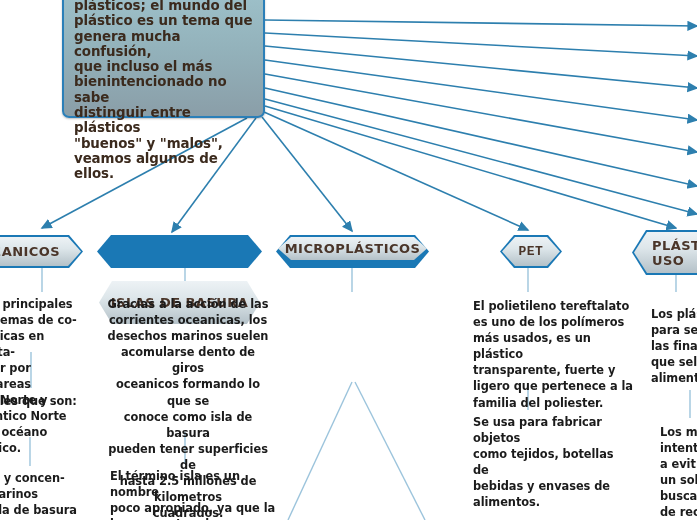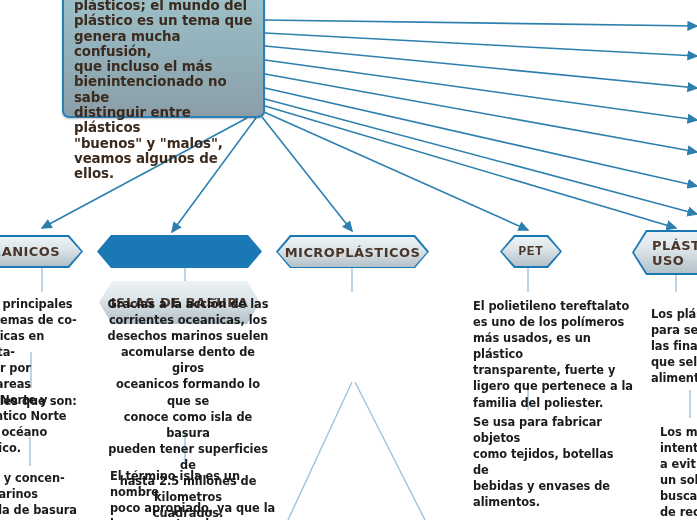--- a/index.html
+++ b/index.html
@@ -155,21 +155,21 @@
 hasta 2.5 millones de
 kilometros
 cuadrados.</div>
   <div class="txt" style="left:110px;top:468px;width:172px;">El término isla es un nombre
 poco apropiado, ya que la
 basura es tan densa que forma
 una isla de plástico flotante</div>
 
   <div class="hex-wrap" style="left:276px;top:235px;">
     <div class="hex-outer" style="width:153px;height:33px;"></div>
-    <div class="hex-inner" style="width:149px;height:30px;">
+    <div class="hex-inner" style="width:149px;height:23px;">
       <span class="hex-label">MICROPLÁSTICOS</span>
     </div>
   </div>
 
   <div class="hex-wrap" style="left:500px;top:235px;">
     <div class="hex-outer" style="width:62px;height:33px;"></div>
     <div class="hex-inner" style="width:58px;height:29px;font-family:Liberation Mono, monospace;">
       <span class="hex-label">PET</span>
     </div>
   </div>

